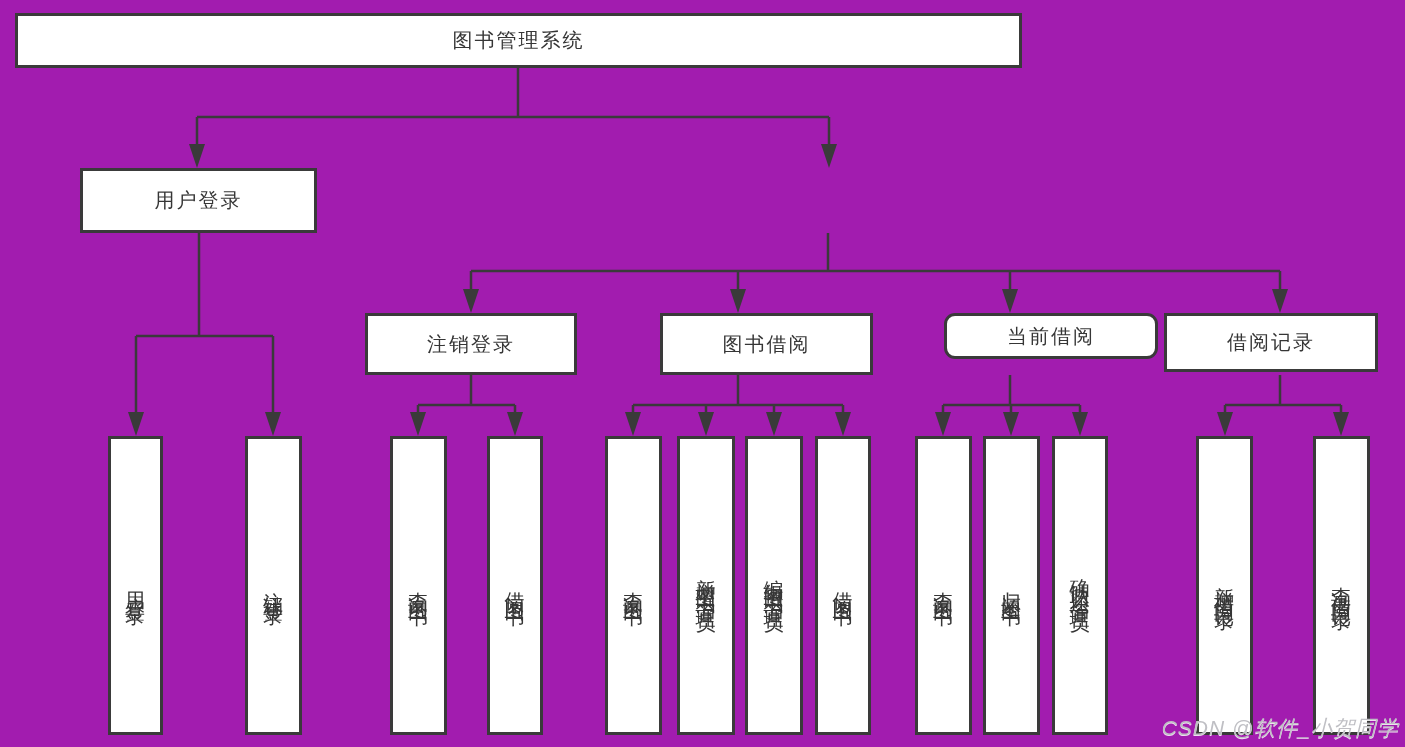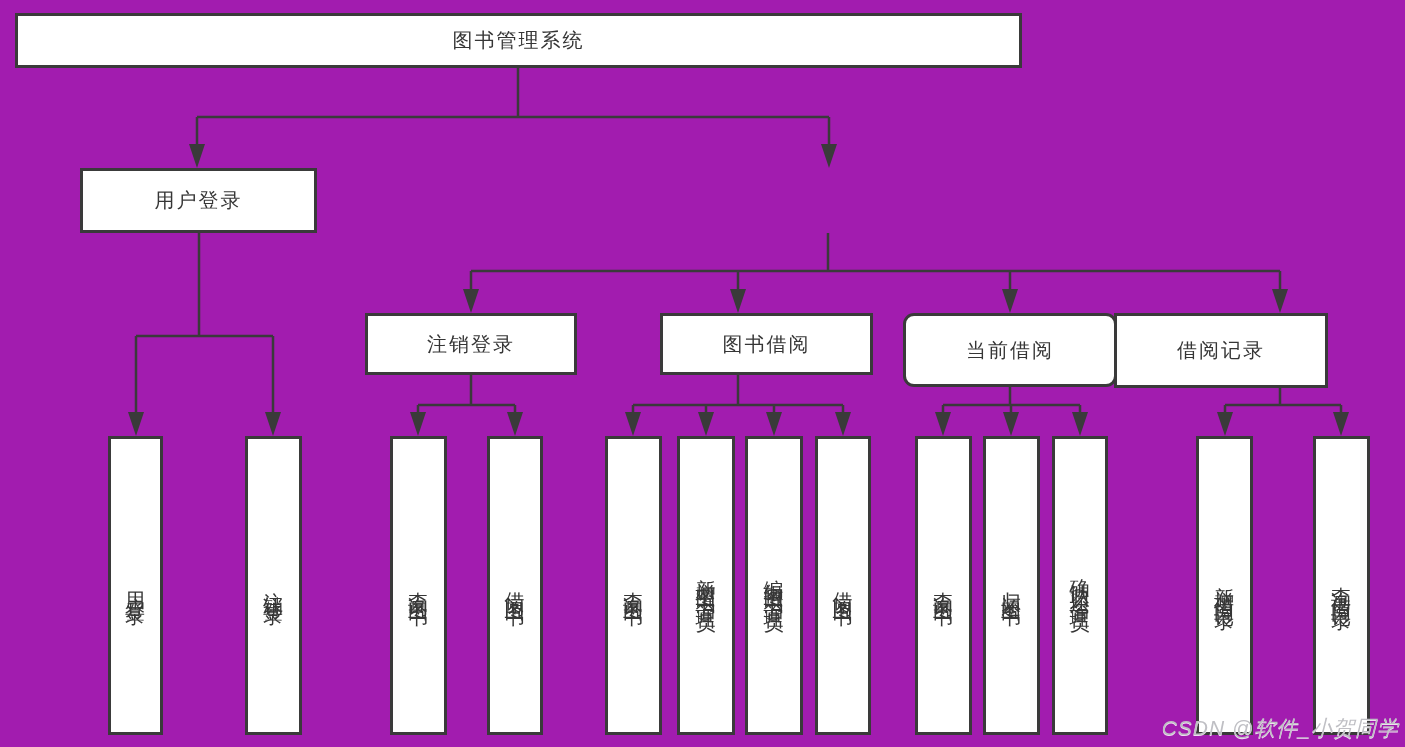--- a/index.html
+++ b/index.html
@@ -103,24 +103,24 @@
   <div class="box h" style="left:80px;top:168px;width:237px;height:65px;">
     <span>用户登录</span>
   </div>
 
   <div class="box h" style="left:365px;top:313px;width:212px;height:62px;">
     <span>注销登录</span>
   </div>
   <div class="box h" style="left:632px;top:313px;width:213px;height:62px;margin-left:28px;">
     <span>图书借阅</span>
   </div>
-  <div class="box h" style="left:903px;top:313px;width:214px;height:74px;border-radius:11px;">
+  <div class="box h" style="left:944px;top:313px;width:214px;height:46px;border-radius:11px;">
     <span>当前借阅</span>
   </div>
-  <div class="box h" style="left:1114px;top:313px;width:214px;height:75px;">
+  <div class="box h" style="left:1164px;top:313px;width:214px;height:59px;">
     <span>借阅记录</span>
   </div>
 
   <div class="box v" style="left:108px;top:436px;width:55px;height:299px;">
     <span>用户登录</span>
   </div>
   <div class="box v" style="left:245px;top:436px;width:57px;height:299px;">
     <span>注销登录</span>
   </div>
 

